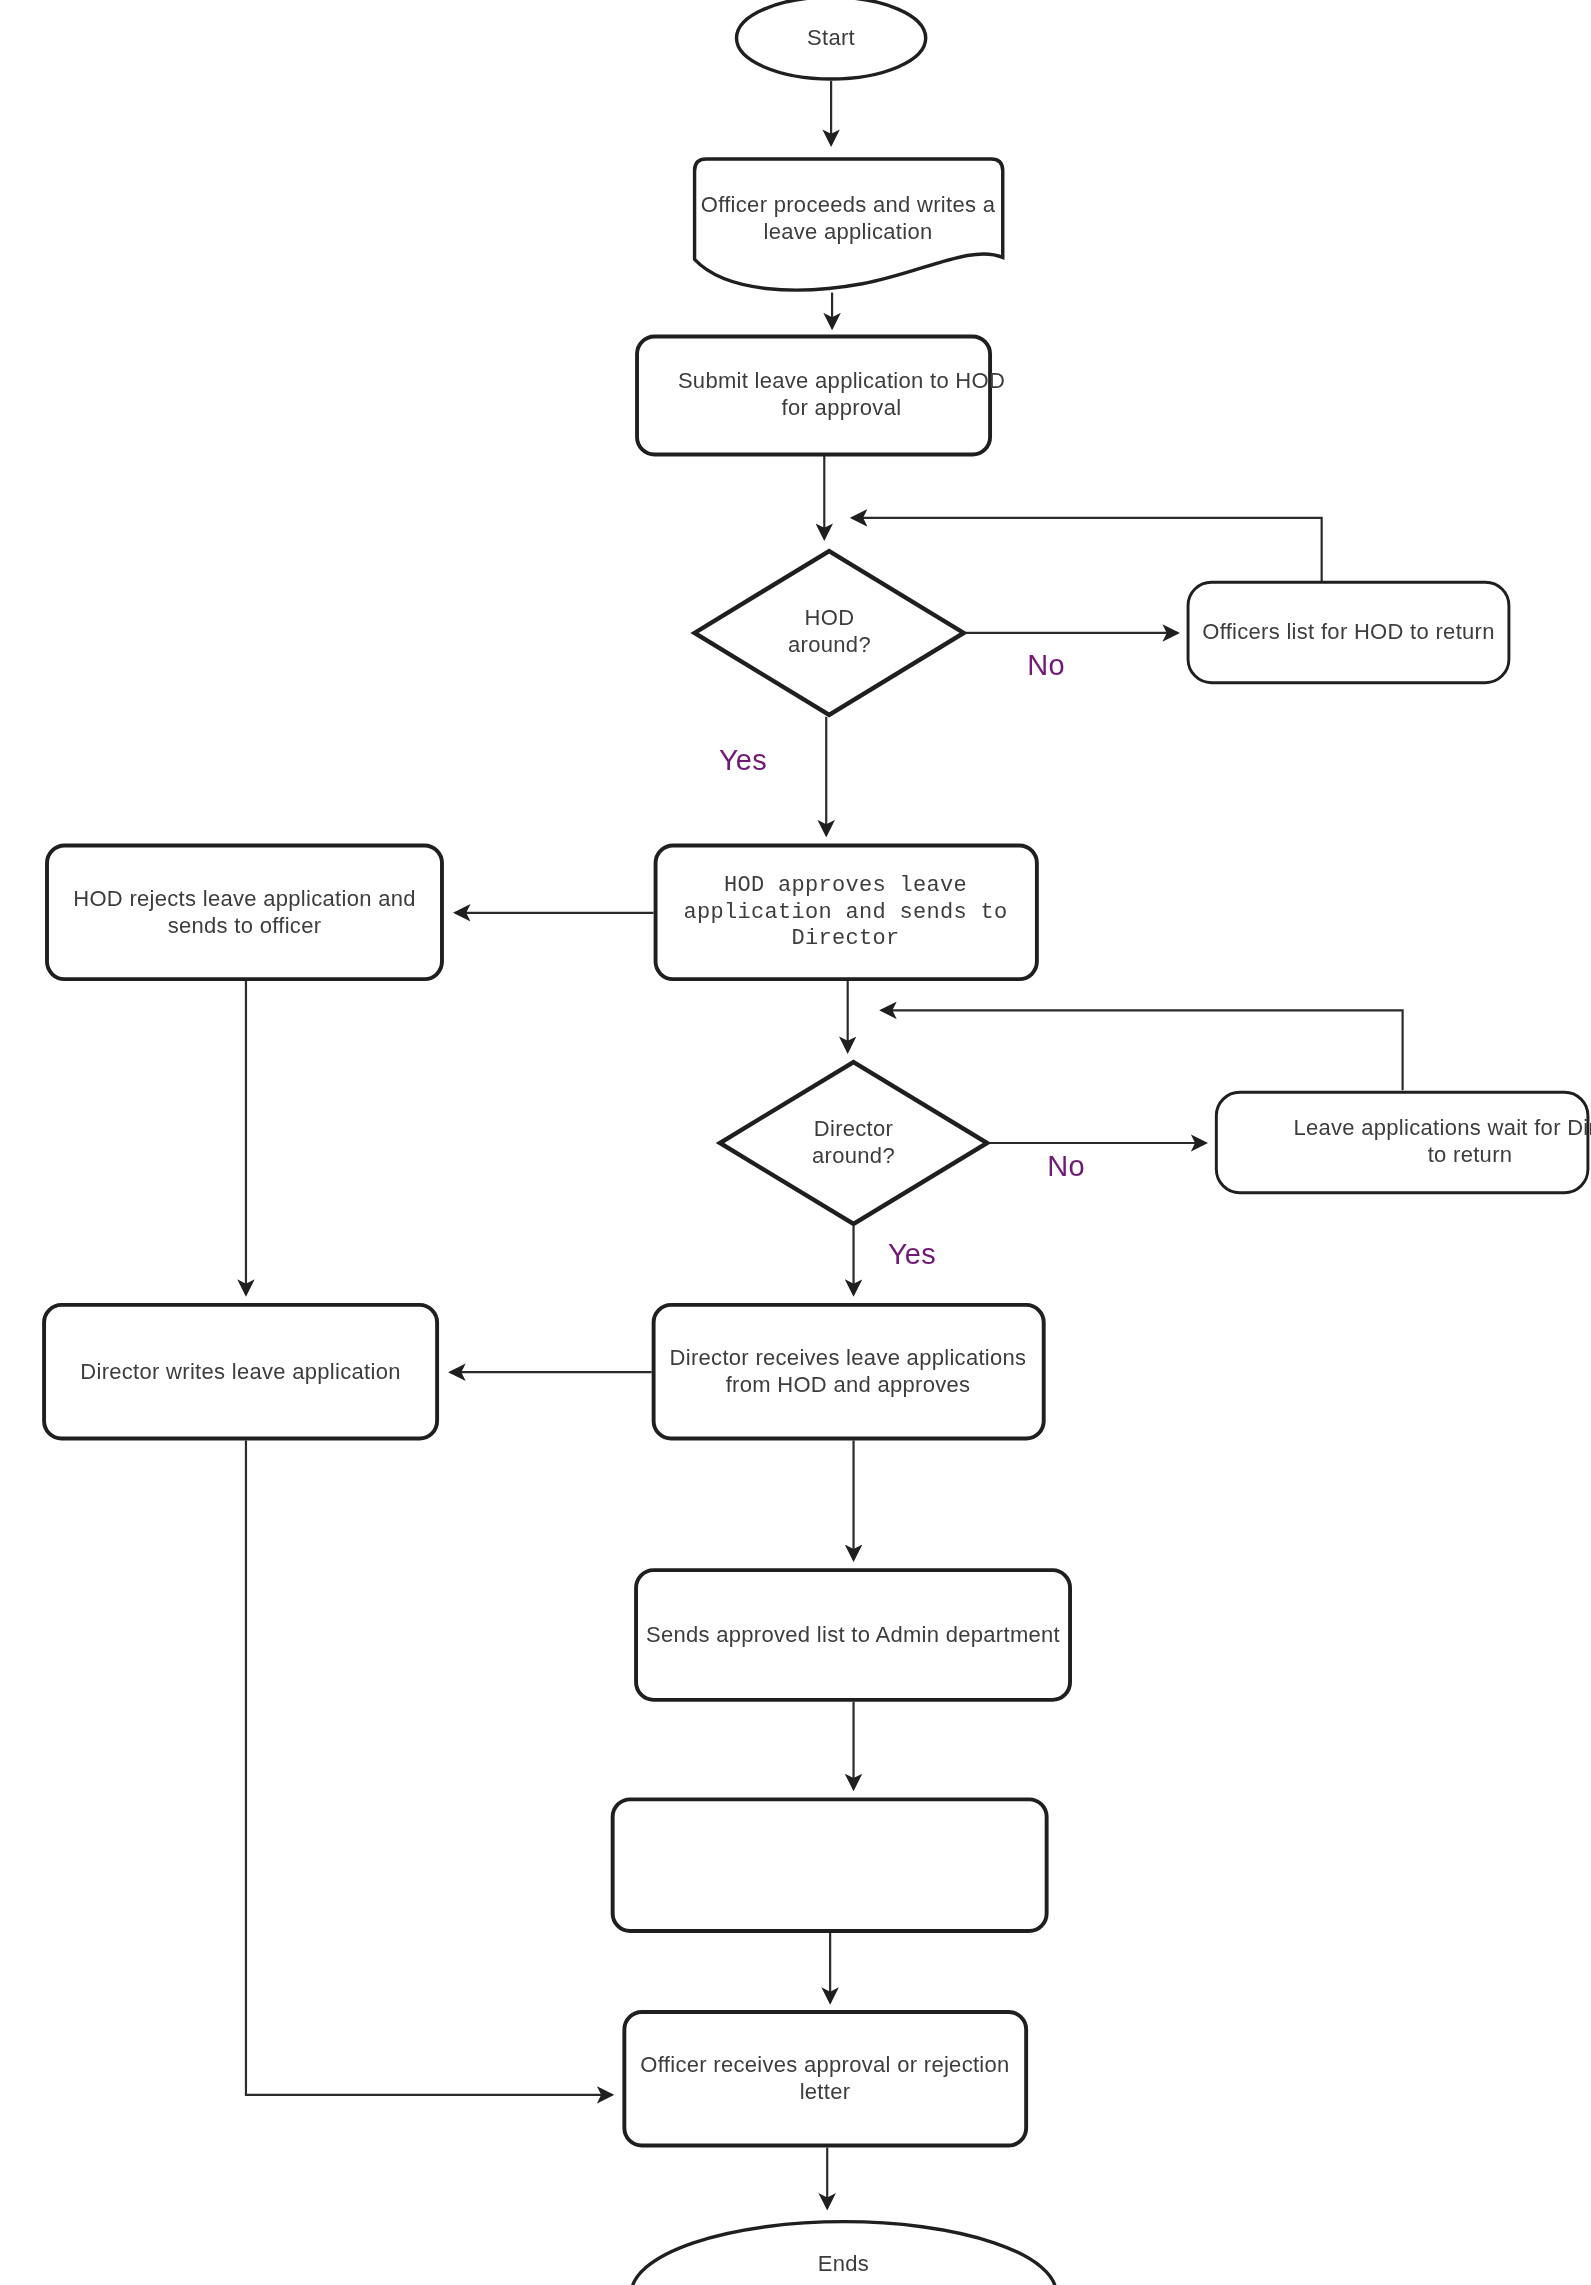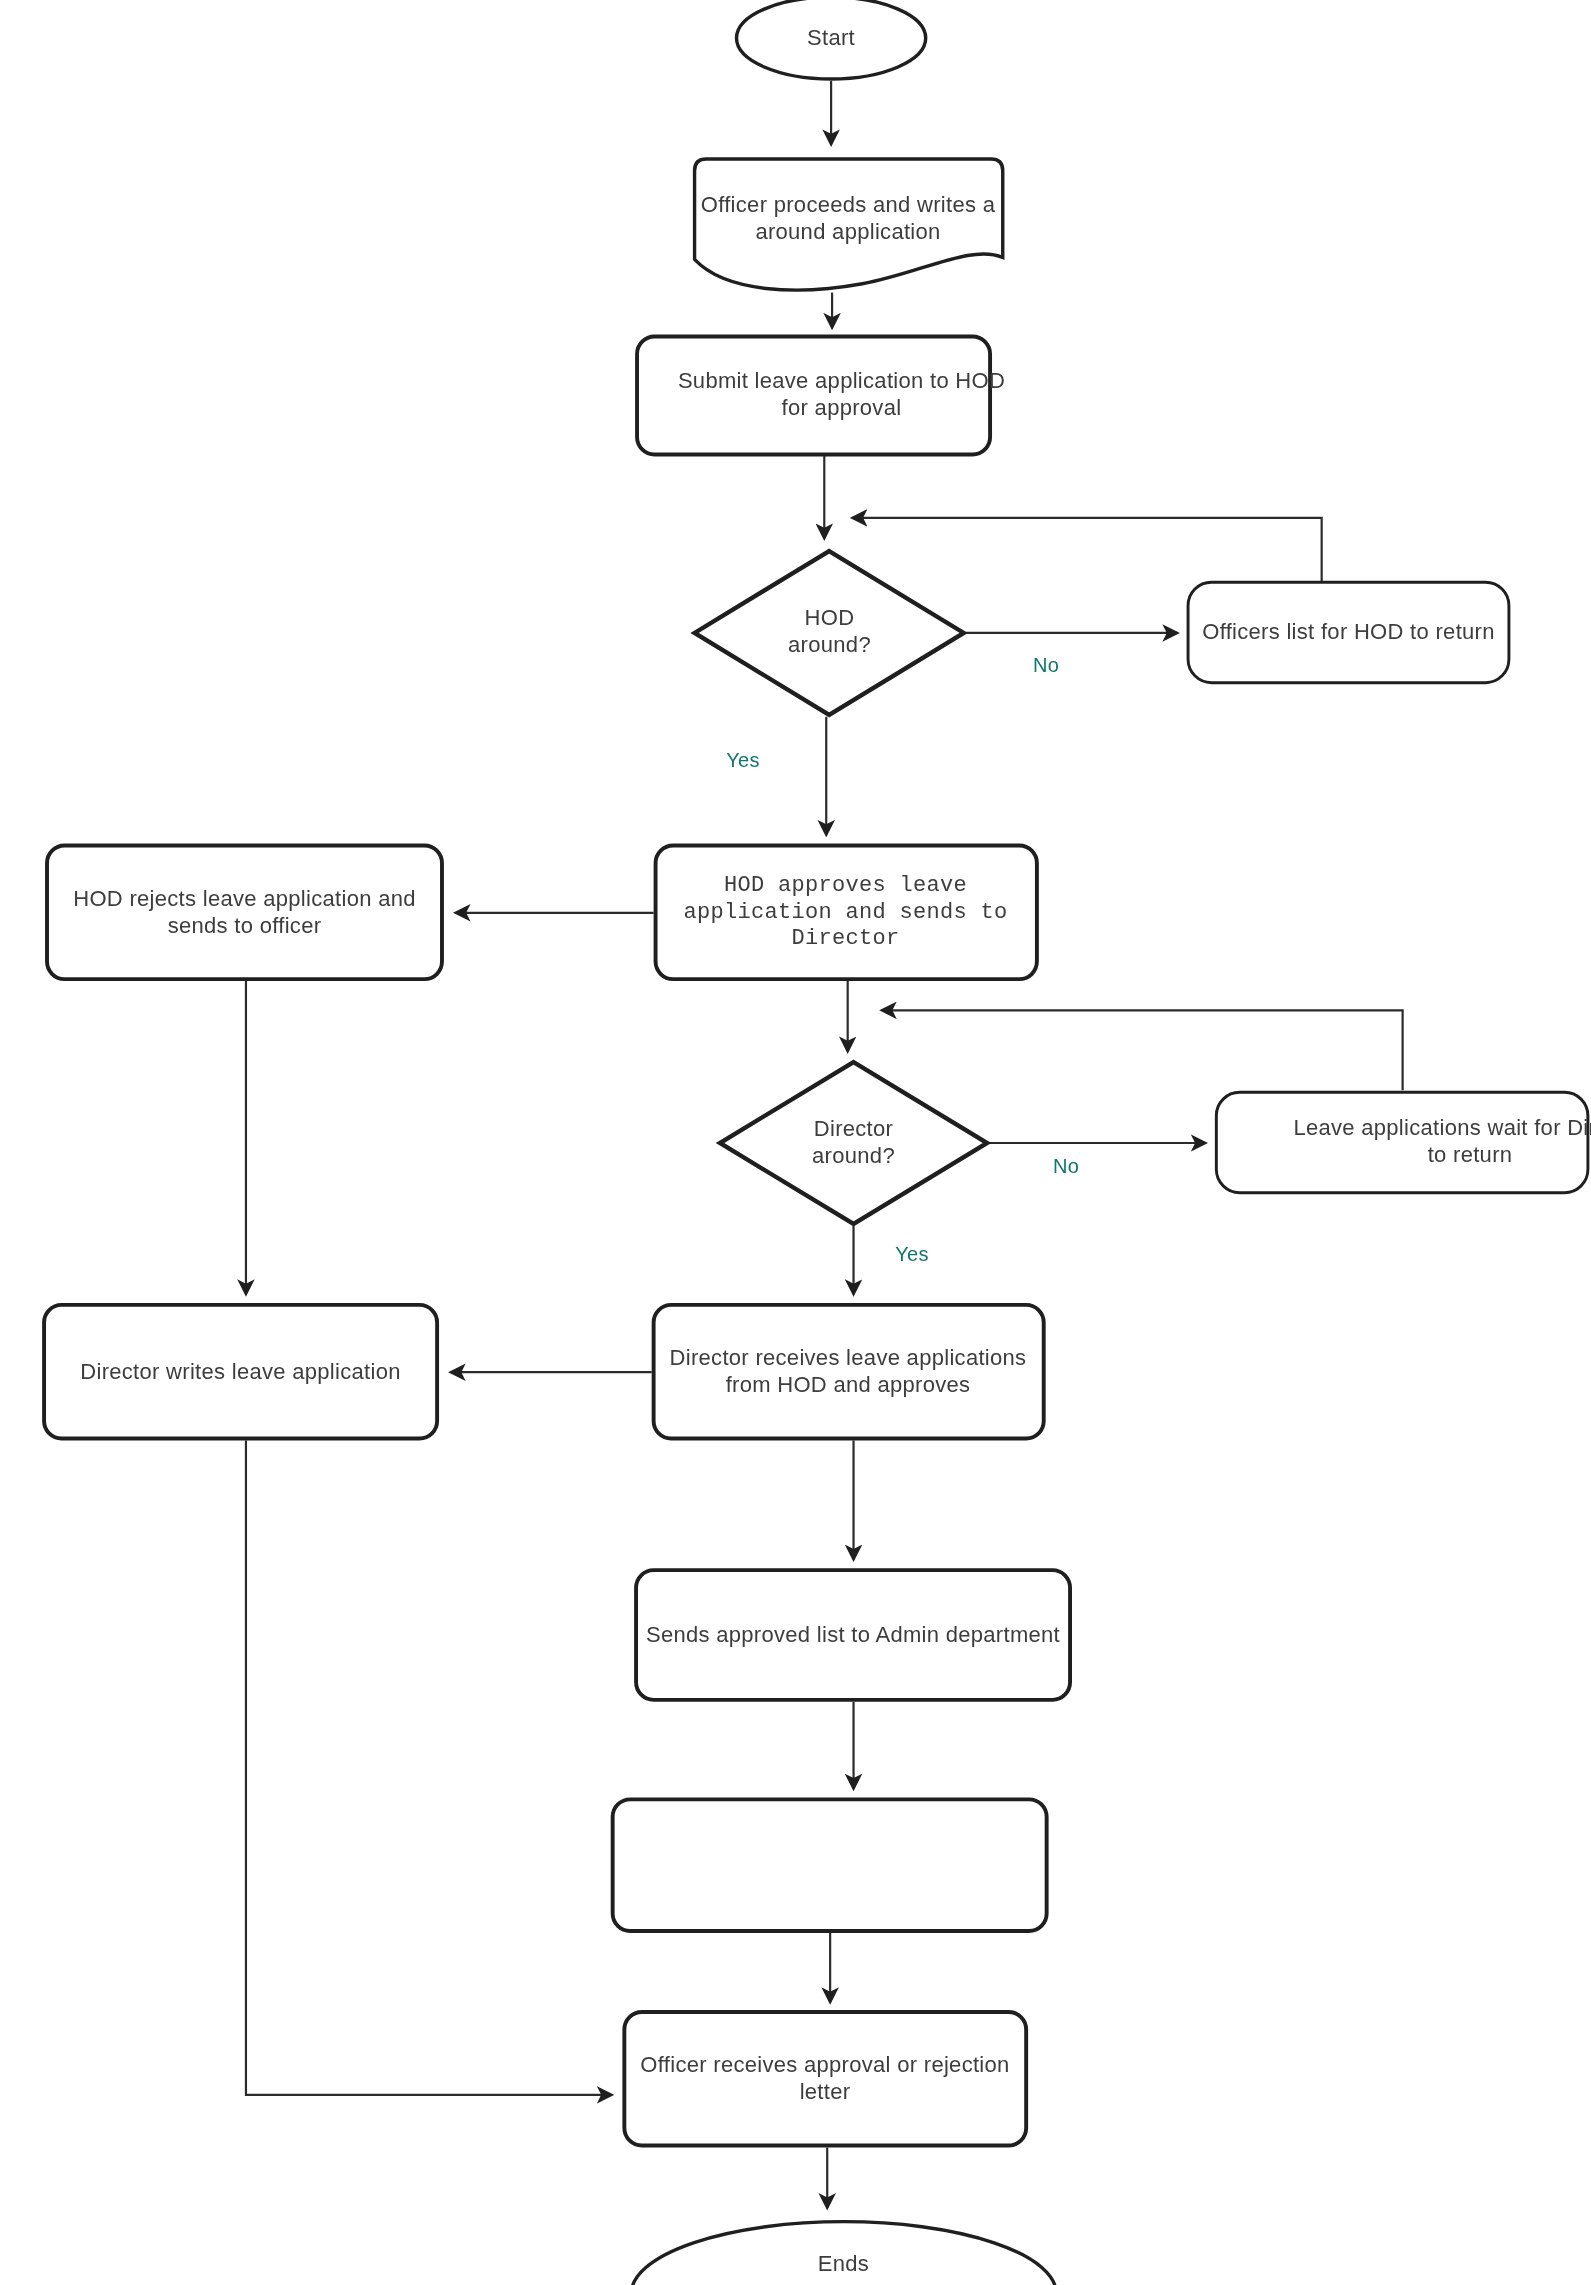--- a/index.html
+++ b/index.html
@@ -18,21 +18,21 @@
     align-items: center;
     justify-content: center;
     text-align: center;
     font-size: 22px;
     line-height: 1.22;
     font-weight: 400;
     color: #3d3d3d;
     letter-spacing: 0.3px;
     pointer-events: none;
   }
-  .edge-label { font-size: 20px; color: #0f766e; }
+  .edge-label { font-size: 29px; color: #701a75; }
 </style>
 </head>
 <body>
 
 <div class="canvas">
 
   <svg class="wires" viewBox="0 0 1632 2344" xmlns="http://www.w3.org/2000/svg">
     <defs>
       <marker id="arrow" viewBox="0 0 10 10" refX="8.5" refY="5" markerWidth="8" markerHeight="8" orient="auto-start-reverse">
         <path d="M0,0 L10,5 L0,10 L2.5,5 Z" fill="#1f1f1f"></path>
@@ -76,21 +76,21 @@
       <rect x="670" y="1338" width="400" height="137" rx="18" stroke-width="4"></rect>
       <rect x="45" y="1338" width="403" height="137" rx="18" stroke-width="4"></rect>
       <rect x="652" y="1610" width="445" height="133" rx="18" stroke-width="4"></rect>
       <rect x="628" y="1845" width="445" height="135" rx="18" stroke-width="4"></rect>
       <rect x="640" y="2063" width="412" height="137" rx="18" stroke-width="4"></rect>
       <ellipse cx="865" cy="2352" rx="218" ry="74" stroke-width="3.5"></ellipse>
     </g>
   </svg>
 
   <div class="node-label" style="left:736px; top:11.7px;  width:190px; height:53px;">Start</div>
-  <div class="node-label" style="left:694px; top:164px; width:308px; height:109px;">Officer proceeds and writes a around application</div>
+  <div class="node-label" style="left:694px; top:164px; width:308px; height:109px;">Officer proceeds and writes a leave application</div>
   <div class="node-label" style="left:637px; top:336px; width:353px; height:118px;padding-left:28px;">Submit leave application to HOD for approval</div>
   <div class="node-label" style="left:766px; top:583px; width:127px; height:98px;">HOD around?</div>
   <div class="node-label" style="left:1188px;top:582px; width:321px; height:100px;">Officers list for HOD to return</div>
   <div class="node-label" style="left:655px; top:846px; width:381px; height:134px;font-family:Liberation Mono, monospace;">HOD approves leave application and sends to Director</div>
   <div class="node-label" style="left:47px;  top:846px; width:395px; height:134px;">HOD rejects leave application and sends to officer</div>
   <div class="node-label" style="left:790px; top:1094px;width:127px; height:98px;">Director around?</div>
   <div class="node-label" style="left:1284px;top:1092px;width:372px; height:100px;">Leave applications wait for Director to return</div>
   <div class="node-label" style="left:653px; top:1305px;width:390px; height:134px;">Director receives leave applications from HOD and approves</div>
   <div class="node-label" style="left:44px;  top:1305px;width:393px; height:134px;">Director writes leave application</div>
   <div class="node-label" style="left:636px; top:1570px;width:434px; height:130px;">Sends approved list to Admin department</div>

